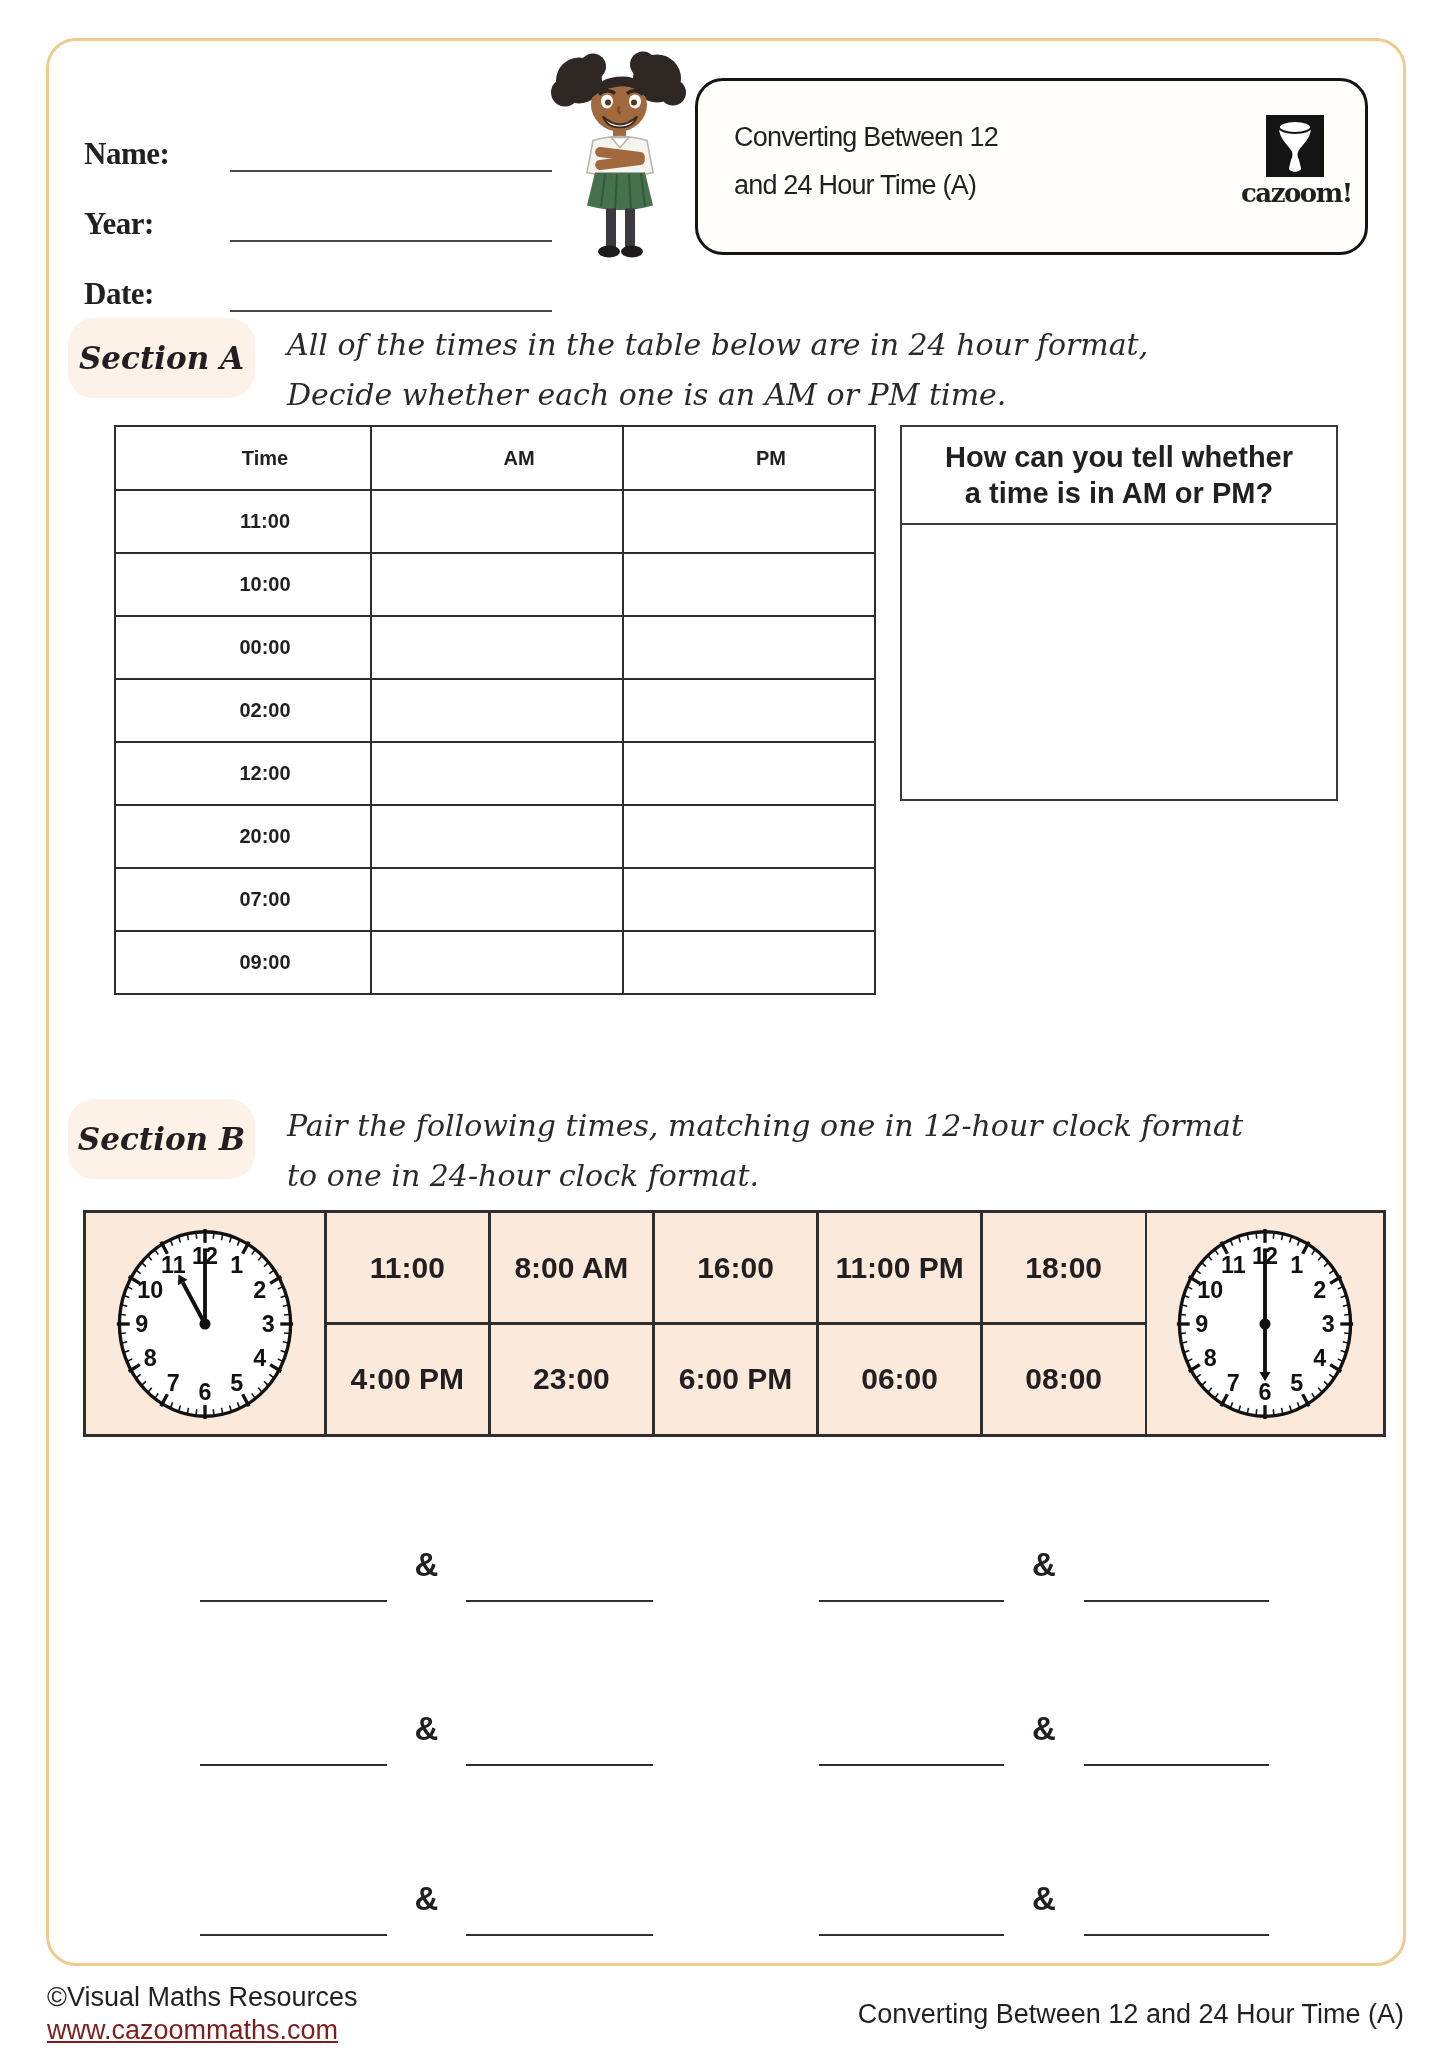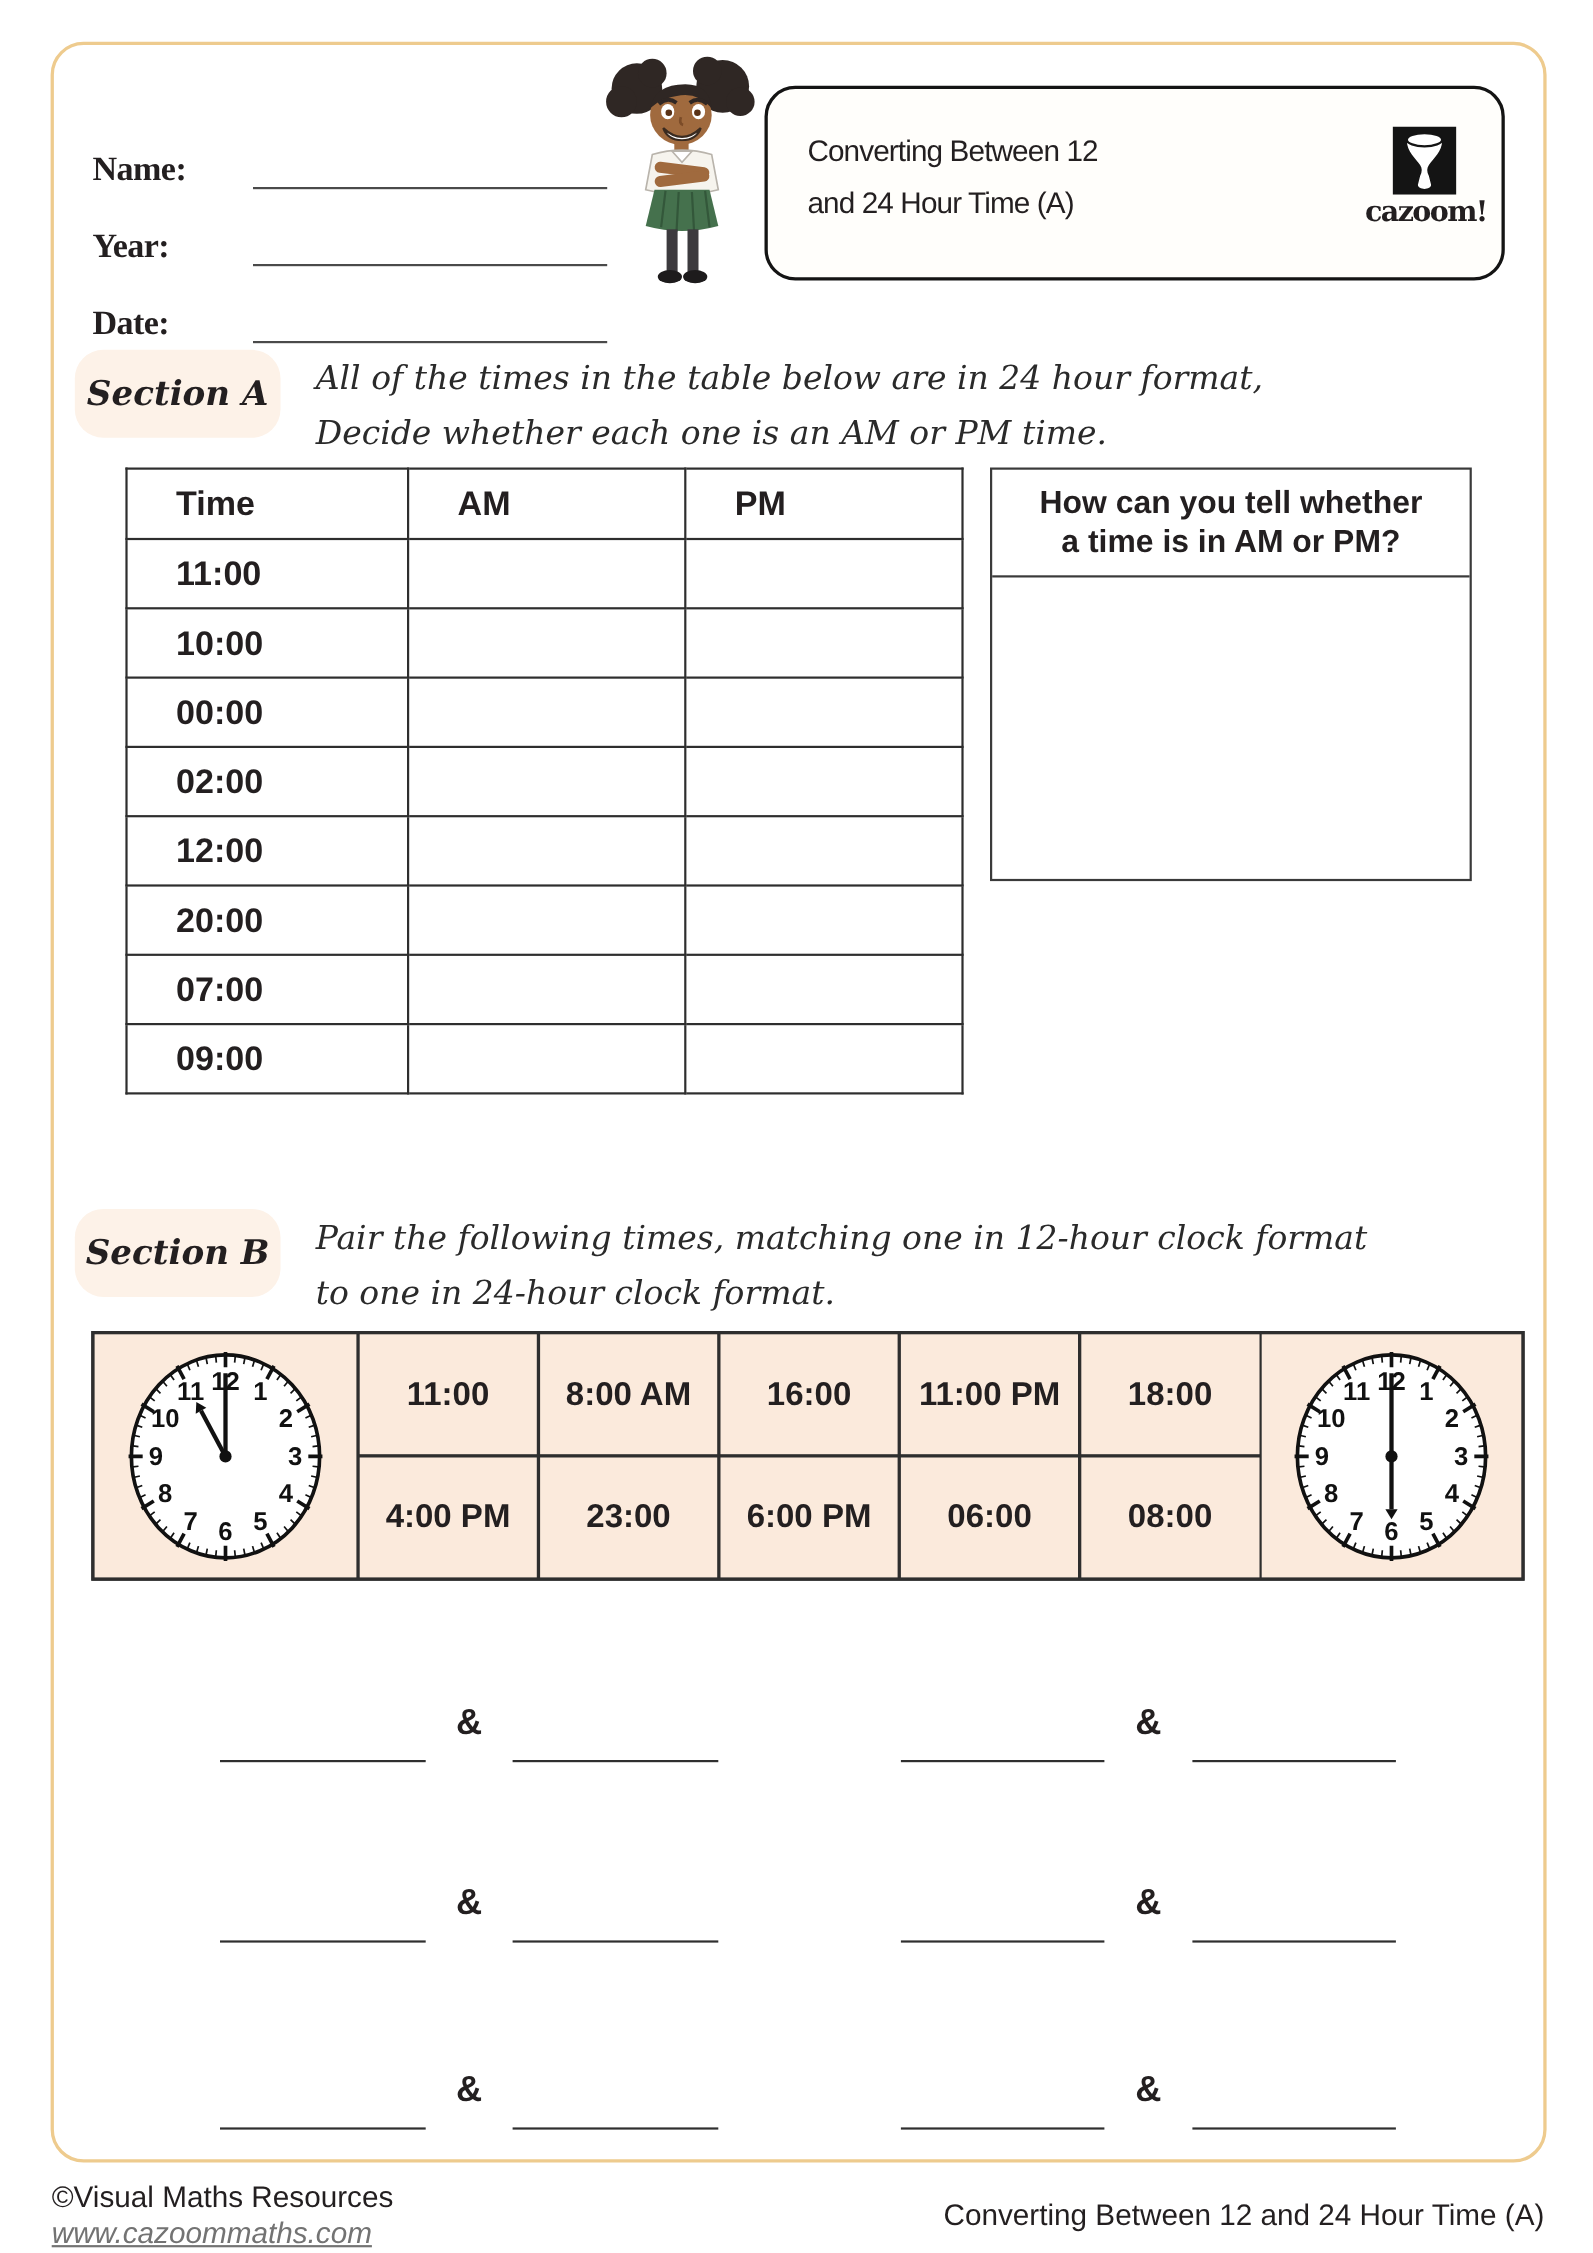--- a/index.html
+++ b/index.html
@@ -31,22 +31,22 @@
           font-family:"DejaVu Serif", serif; font-style:italic; font-weight:bold; font-size:31px; }
   .pill-a { top:318px; }
   .pill-b { top:1099px; }
   .instr { position:absolute; left:287px; font-family:"DejaVu Serif", serif; font-style:italic;
            font-size:30px; line-height:50px; color:#2a2a2a; }
   .instr-a { top:320px; }
   .instr-b { top:1101px; }
 
   
   .ampm-table { position:absolute; left:114px; top:425px; border-collapse:collapse; table-layout:fixed; }
-  .ampm-table th, .ampm-table td { border:2.5px solid #2e2e2e; text-align:left; vertical-align:middle;
-       font-size:31px; font-weight:bold;padding-left:44px; }
+  .ampm-table th, .ampm-table td { border:2.5px solid #2e2e2e; text-align:center; vertical-align:middle;
+       font-size:20px; font-weight:bold;padding-left:44px; }
   .ampm-table th { height:64px; }
   .ampm-table td { height:63px; }
   .col-time { width:256px; } .col-am { width:252px; } .col-pm { width:252px; }
 
   .hint-box { position:absolute; left:900px; top:425px; width:438px; height:376px; border:2.5px solid #3a3a3a; background:#fff; }
   .hint-title { height:98px; border-bottom:2.5px solid #3a3a3a; display:flex; flex-direction:column;
                 align-items:center; justify-content:center; font-weight:bold; font-size:29px; line-height:36px; text-align:center; }
   .hint-area { height:273px; }
 
   
@@ -60,21 +60,21 @@
   
   .pair { position:absolute; display:flex; align-items:flex-end; height:54px; }
   .pair-l { left:200px; width:453px; }
   .pair-r { left:819px; width:450px; }
   .row-1 { top:1548px; } .row-2 { top:1712px; } .row-3 { top:1882px; }
   .ansline { flex:1; border-bottom:2.5px solid #2f2f2f; height:0; }
   .amp { margin:0 28px 21px 28px; font-size:33px; font-weight:bold; line-height:1; }
 
   
   .footer-left { position:absolute; left:47px; top:1981px; font-size:27px; line-height:33px; }
-  .footer-link { color:#737373; text-decoration:underline;font-style:italic; }
+  .footer-link { color:#7f1d1d; text-decoration:underline; }
   .footer-right { position:absolute; right:44px; top:1999px; font-size:27px; }
 </style>
 </head>
 <body>
 
 <div class="sheet">
   <div class="page-border"></div>
 
   <div class="id-fields">
     <div class="id-row">

